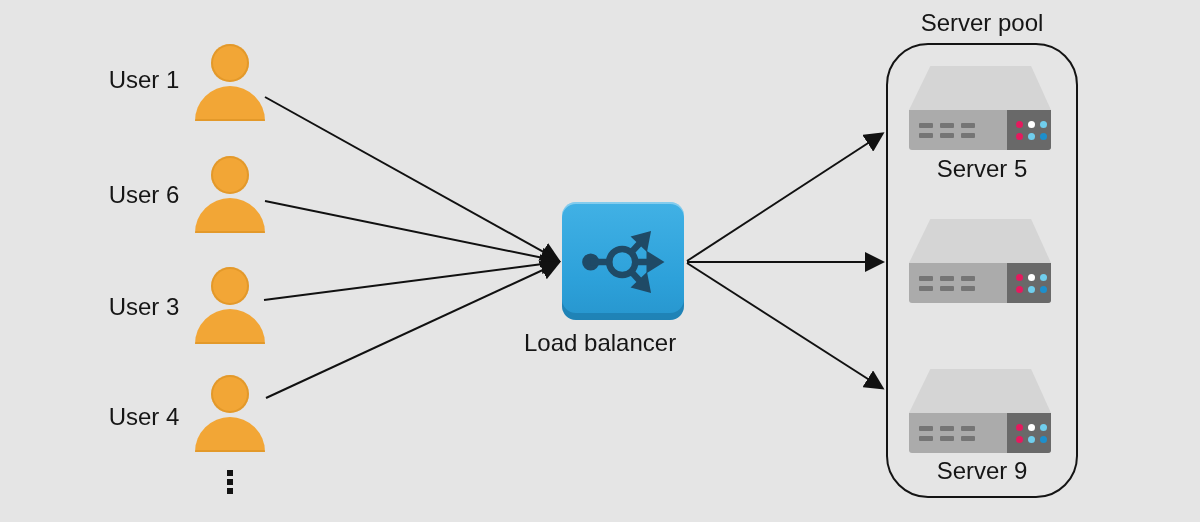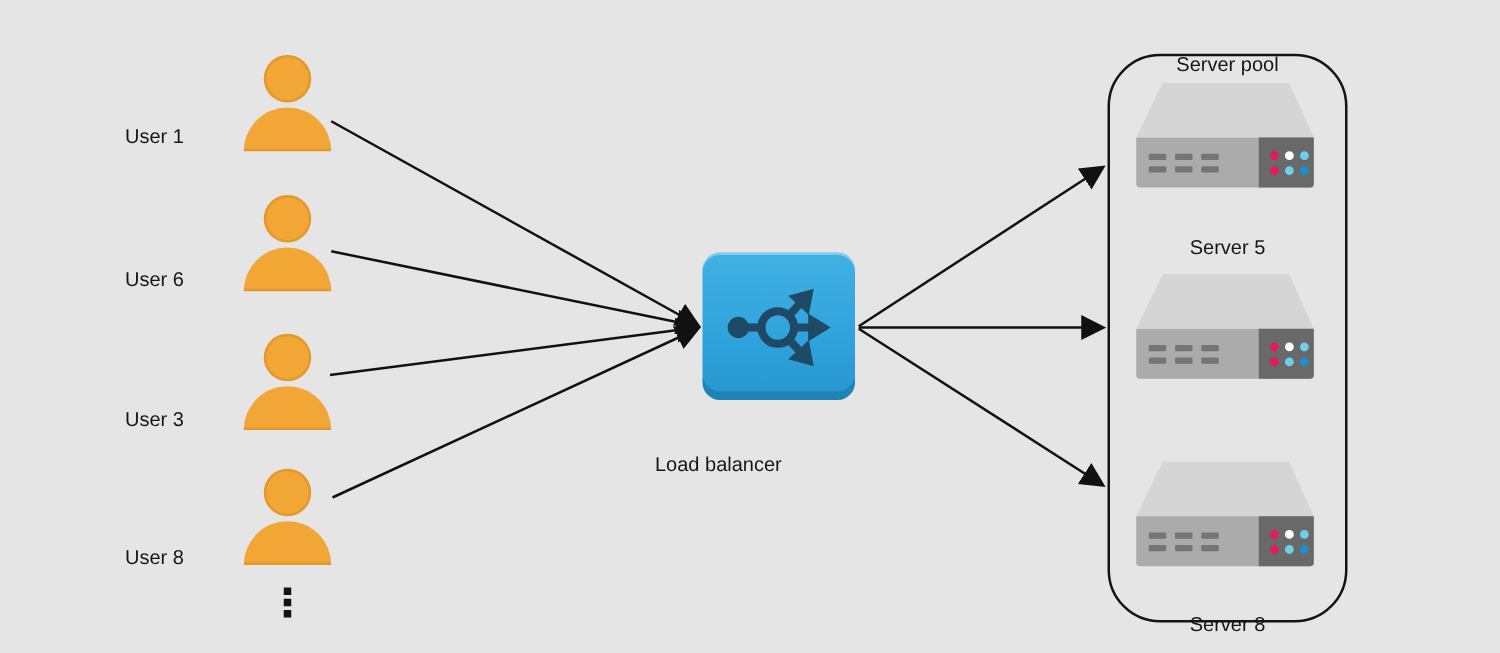--- a/index.html
+++ b/index.html
@@ -1,30 +1,30 @@
 <!DOCTYPE html>
 <html><head>
 <meta charset="utf-8">
 <style>
   html,body{margin:0;padding:0;background:#e5e5e5;}
   .stage{position:relative;width:1200px;height:522px;background:#e5e5e5;
          font-family:"Liberation Sans",sans-serif;color:#161616;overflow:hidden;}
-  .lbl{position:absolute;font-size:16px;line-height:28px;white-space:nowrap;margin-top:30px;}
+  .lbl{position:absolute;font-size:24px;line-height:28px;white-space:nowrap;}
 
   
   .arrows{position:absolute;left:0;top:0;}
 
   
   .user-icon{position:absolute;width:70px;height:77px;}
   .user-head{position:absolute;left:16px;top:0;width:38px;height:38px;border-radius:50%;
              background:#f2a636;box-shadow:inset 0 0 0 2px rgba(200,130,20,.35);}
   .user-torso{position:absolute;left:0;top:42px;width:70px;height:35px;
               border-radius:35px 35px 0 0;background:#f2a636;
               box-shadow:inset 0 -2px 0 rgba(200,130,20,.35);}
-  .user-label{left:100px;width:88px;text-align:left;}
+  .user-label{left:100px;width:88px;text-align:center;}
 
   
   .dots-v{position:absolute;left:227px;top:470px;width:6px;}
   .dots-v i{display:block;width:6px;height:6px;background:#141414;margin-bottom:3px;}
 
   
   .lb-box{position:absolute;left:562px;top:202px;width:122px;height:118px;border-radius:14px;
           background:linear-gradient(180deg,#41b1e5 0%,#2da1da 65%,#2796ce 100%);
           box-shadow:inset 0 2px 0 rgba(255,255,255,.35), inset 0 -7px 0 rgba(10,80,120,.28);}
   .lb-glyph{position:absolute;left:17px;top:15px;}
@@ -71,21 +71,21 @@
       <line x1="266" y1="398" x2="558" y2="263" marker-end="url(#ah)"></line>
       <line x1="687" y1="261" x2="882" y2="134" marker-end="url(#ah)"></line>
       <line x1="687" y1="262" x2="882" y2="262" marker-end="url(#ah)"></line>
       <line x1="687" y1="263" x2="882" y2="388" marker-end="url(#ah)"></line>
     </g>
   </svg>
 
   <div class="lbl user-label" style="top:66px">User 1</div>
   <div class="lbl user-label" style="top:181px">User 6</div>
   <div class="lbl user-label" style="top:293px">User 3</div>
-  <div class="lbl user-label" style="top:403px">User 8</div>
+  <div class="lbl user-label" style="top:403px">User 4</div>
 
   <div class="user-icon" style="left:195px;top:44px">
     <div class="user-head"></div>
     <div class="user-torso"></div>
   </div>
   <div class="user-icon" style="left:195px;top:156px">
     <div class="user-head"></div>
     <div class="user-torso"></div>
   </div>
   <div class="user-icon" style="left:195px;top:267px">
@@ -173,15 +173,15 @@
       <span class="panel">
         <span class="led c1 lr1 led-pink"></span>
         <span class="led c2 lr1 led-white"></span>
         <span class="led c3 lr1 led-lblue"></span>
         <span class="led c1 lr2 led-pink"></span>
         <span class="led c2 lr2 led-lblue"></span>
         <span class="led c3 lr2 led-blue"></span>
       </span>
     </div>
   </div>
-  <div class="lbl server-label" style="top:457px">Server 8</div>
+  <div class="lbl server-label" style="top:457px">Server 9</div>
 
 </div>
 
 </body></html>

